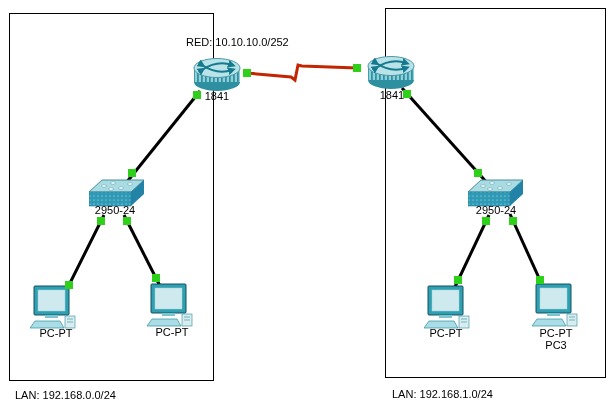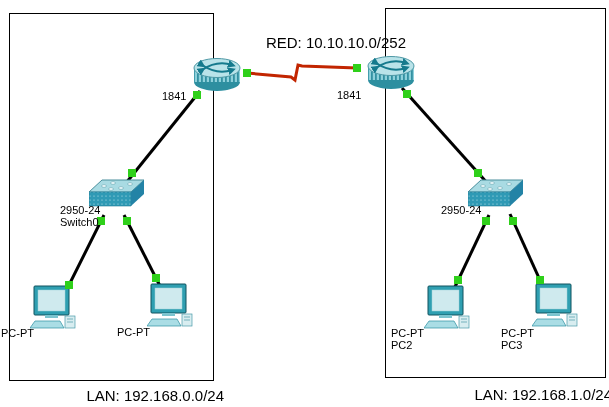--- a/index.html
+++ b/index.html
@@ -7,26 +7,26 @@
     position:relative;width:609px;height:407px;background:#fff;overflow:hidden;
     font-family:"Liberation Sans","DejaVu Sans",sans-serif;color:#000;
   }
   .zone-box{position:absolute;border:1px solid #000;background:transparent;z-index:1;}
   #box-lan0{left:9px;top:13px;width:203px;height:366px;}
   #box-lan1{left:385px;top:8px;width:219px;height:368px;}
   svg.layer{position:absolute;left:0;top:0;z-index:2;}
   svg.leds{z-index:4;}
   .device{position:absolute;z-index:3;line-height:0;}
   .dev-label{
-    position:absolute;z-index:5;width:110px;
+    position:absolute;z-index:5;width:110px;text-align:center;
     font-size:11px;line-height:12px;white-space:nowrap;
   }
   .note{
-    position:absolute;z-index:5;width:220px;text-align:right;
-    font-size:15px;line-height:13px;white-space:nowrap;
+    position:absolute;z-index:5;width:220px;text-align:left;
+    font-size:11px;line-height:13px;white-space:nowrap;
   }
   .hidden-defs{position:absolute;width:0;height:0;overflow:hidden;}
 </style>
 </head>
 <body>
 
 <svg class="hidden-defs" aria-hidden="true">
   <defs>
     <pattern id="vstripes" width="4" height="14" patternUnits="userSpaceOnUse">
       <rect width="4" height="14" fill="#8ed1db"></rect>
@@ -144,37 +144,35 @@
   </svg>
 
   <div class="dev-label" style="left:162px;top:90px">
     <div>1841</div>
   </div>
   <div class="dev-label" style="left:337px;top:89px">
     <div>1841</div>
   </div>
   <div class="dev-label" style="left:60px;top:204px">
     <div>2950-24</div>
-    <div>Switch0</div>
   </div>
   <div class="dev-label" style="left:441px;top:204px">
     <div>2950-24</div>
   </div>
   <div class="dev-label" style="left:1px;top:327px">
     <div>PC-PT</div>
   </div>
   <div class="dev-label" style="left:117px;top:326px">
     <div>PC-PT</div>
   </div>
   <div class="dev-label" style="left:391px;top:327px">
     <div>PC-PT</div>
-    <div>PC2</div>
   </div>
   <div class="dev-label" style="left:501px;top:327px">
     <div>PC-PT</div>
     <div>PC3</div>
   </div>
 
   <div class="note" style="left:186px;top:36px">RED: 10.10.10.0/252</div>
-  <div class="note" style="left:4px;top:389px">LAN: 192.168.0.0/24</div>
+  <div class="note" style="left:15px;top:389px">LAN: 192.168.0.0/24</div>
   <div class="note" style="left:392px;top:388px">LAN: 192.168.1.0/24</div>
 
 </div>
 
 </body></html>

